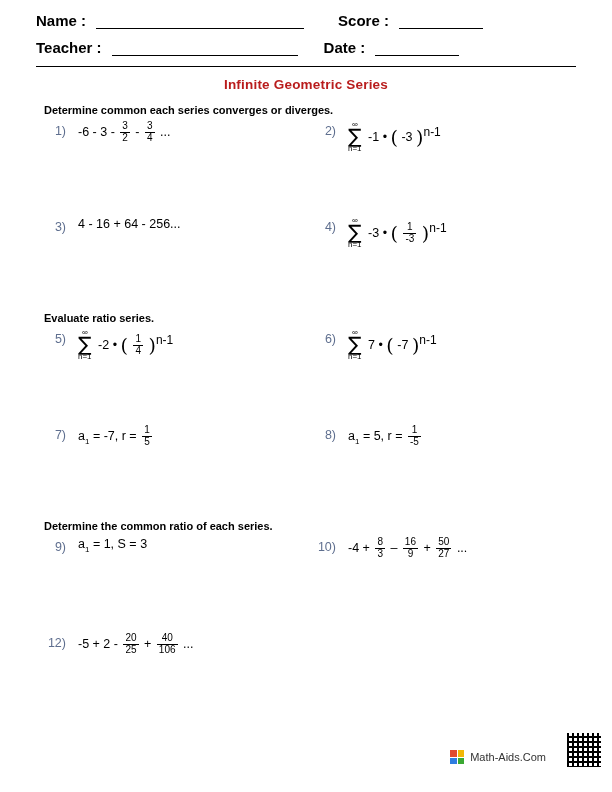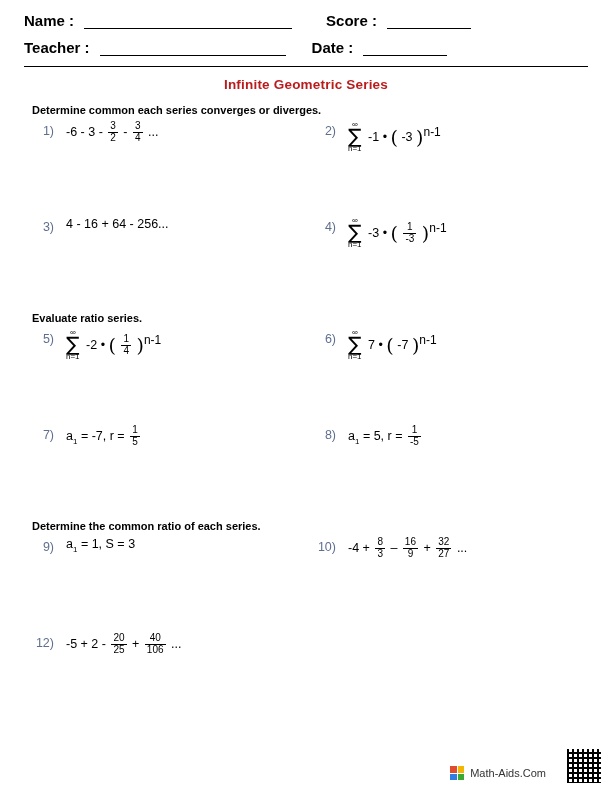--- a/index.html
+++ b/index.html
@@ -13,21 +13,21 @@
     font-family: "Liberation Sans", sans-serif;
     color: #000000;
     position: relative;
     overflow: hidden;
   }
   .page {
     position: relative;
     width: 612px;
     height: 792px;
     box-sizing: border-box;
-    padding: 0 24px;
+    padding: 0 36px;
   }
 
   
   .header {
     padding-top: 12px;
   }
   .hdr-row {
     display: flex;
     align-items: flex-end;
     margin-bottom: 10px;
@@ -155,21 +155,21 @@
     font-size: 8px;
     vertical-align: sub;
   }
   .mi { font-style: normal; }
 
   
   .footer {
     position: absolute;
     left: 0;
     right: 0;
-    bottom: 8px;
+    bottom: 24px;
     height: 34px;
   }
   .brand {
     position: absolute;
     right: 66px;
     bottom: 4px;
     display: flex;
     align-items: center;
     font-size: 11px;
     color: #333;
@@ -371,21 +371,21 @@
           <span class="n">8</span>
           <span class="d">3</span>
         </span>
         <span>–</span>
         <span class="frac">
           <span class="n">16</span>
           <span class="d">9</span>
         </span>
         <span>+</span>
         <span class="frac">
-          <span class="n">32</span>
+          <span class="n">50</span>
           <span class="d">27</span>
         </span>
         <span>...</span>
       </div>
     </div>
 
 
     <div class="prob short">
       <div class="num">12)</div>
       <div class="body">

